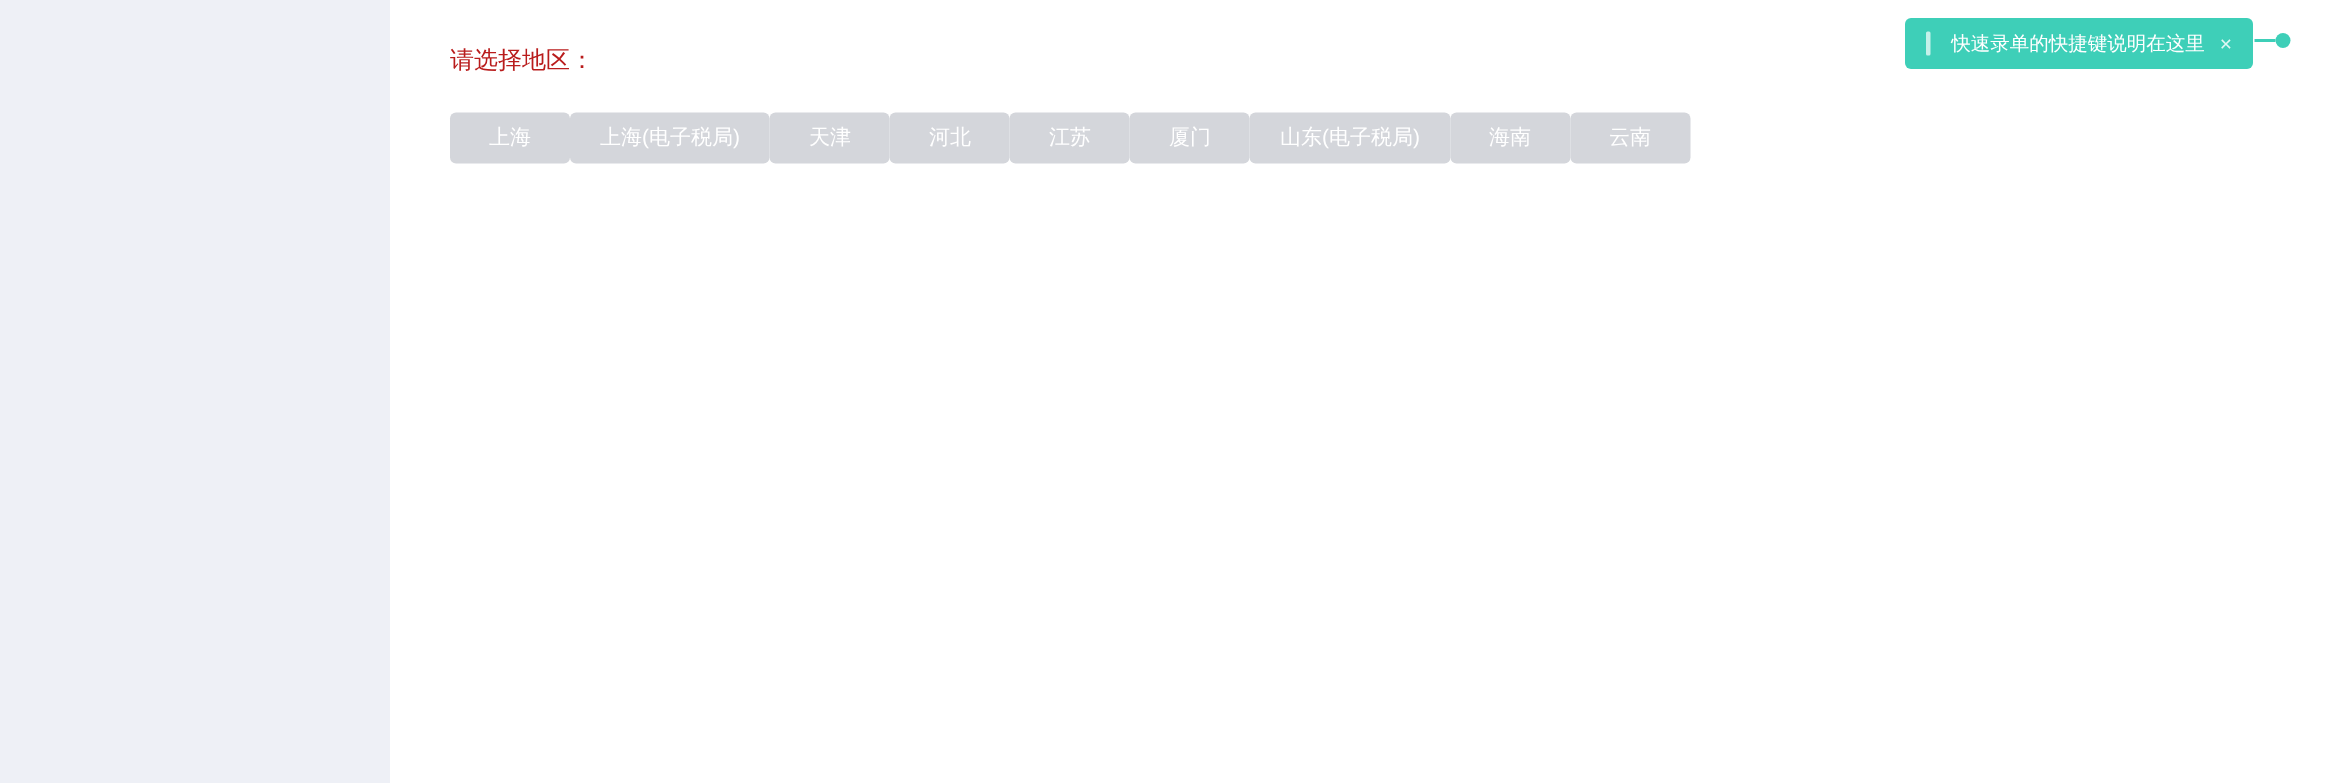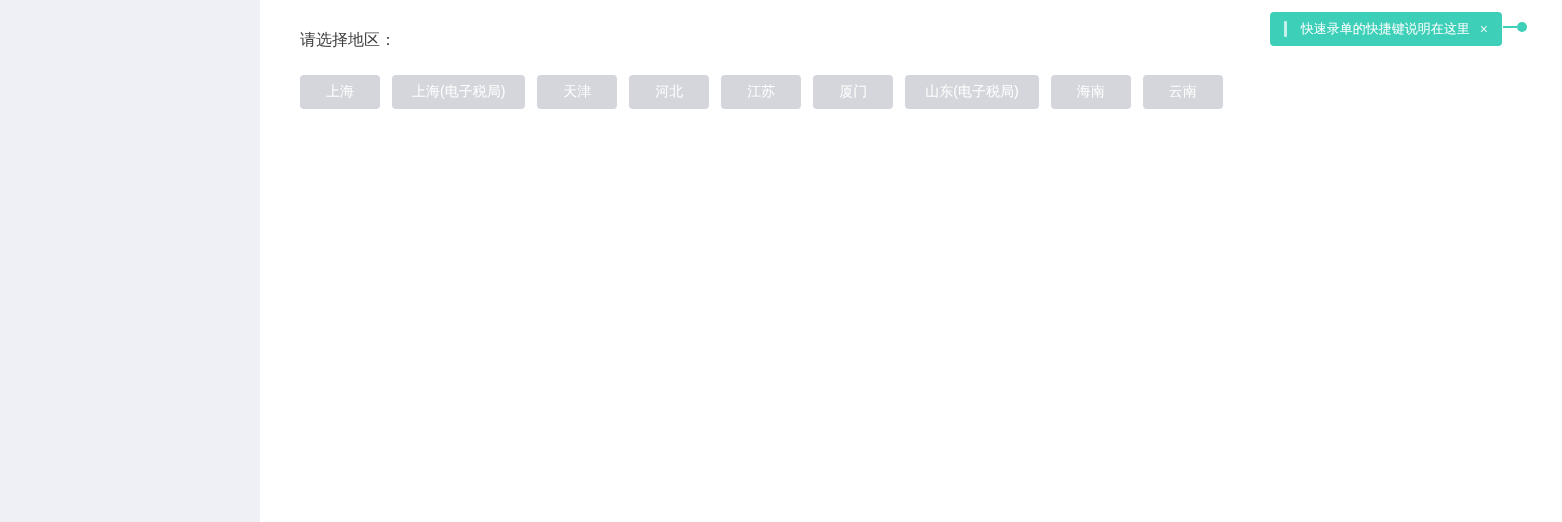--- a/index.html
+++ b/index.html
@@ -31,29 +31,29 @@
       left: 260px;
       top: 0;
       right: 0;
       bottom: 0;
       background: #ffffff;
       padding: 30px 40px;
     }
 
     .page-title {
       font-size: 16px;
-      color: #404040;
+      color: #b91c1c;
       font-weight: normal;
       margin-bottom: 24px;
     }
 
     .region-buttons {
       display: flex;
       flex-wrap: wrap;
-      gap: 12px;
+      gap: 0;
     }
 
     .region-btn {
       background: #d4d6db;
       color: #fff;
       border: none;
       border-radius: 4px;
       padding: 8px 20px;
       font-size: 14px;
       cursor: pointer;

